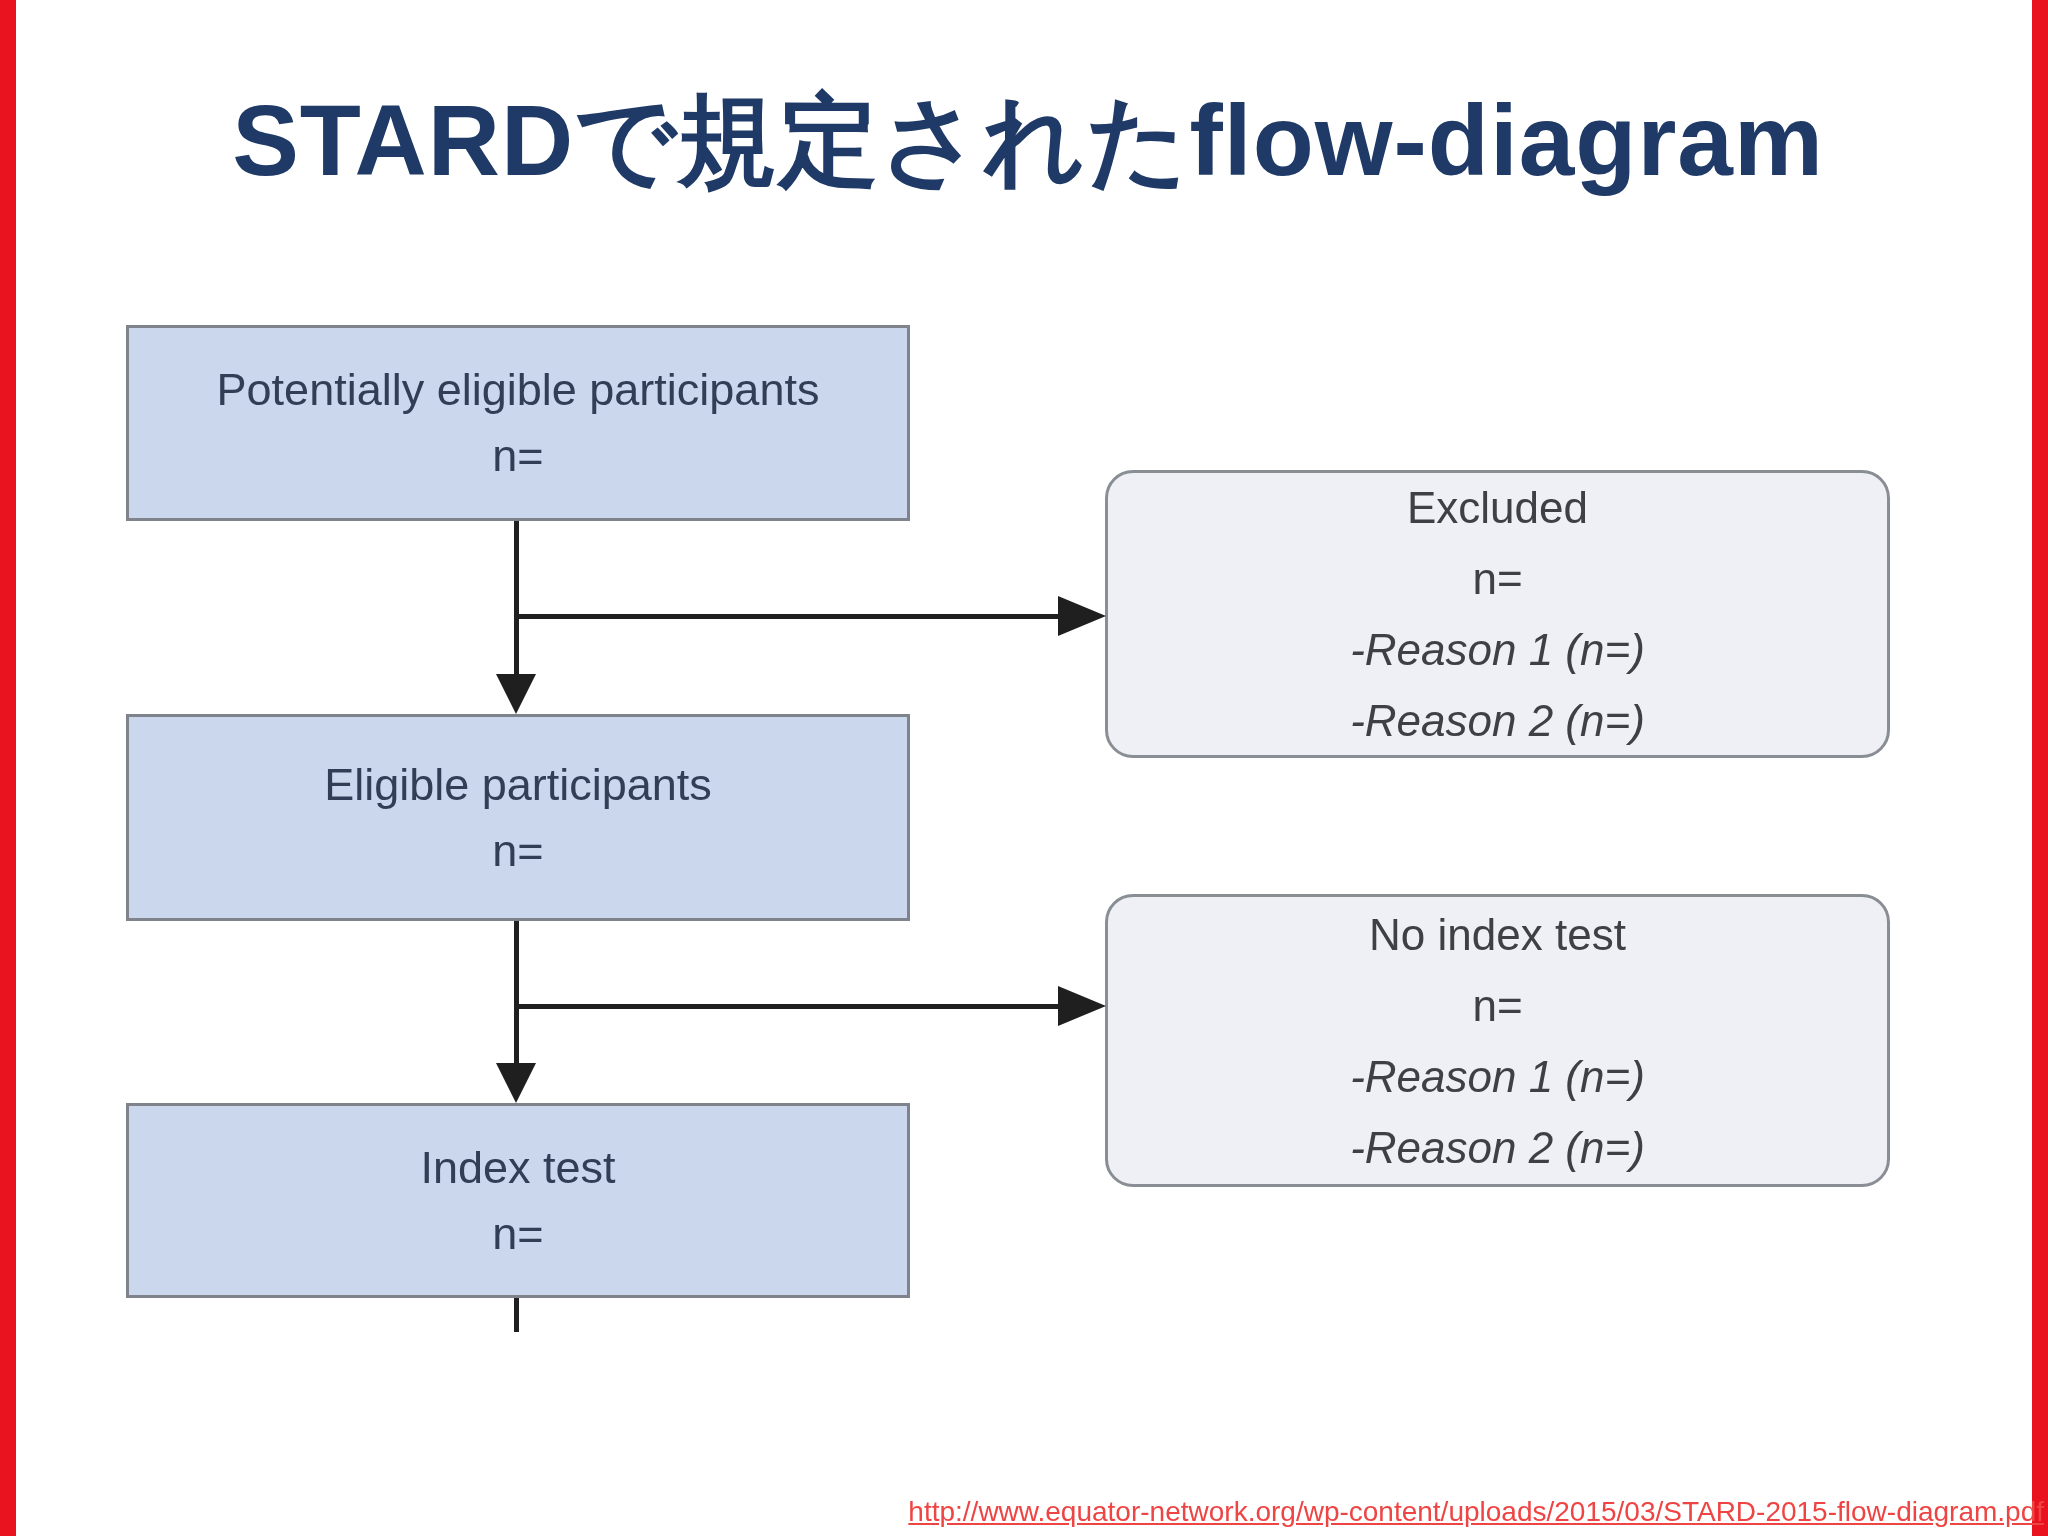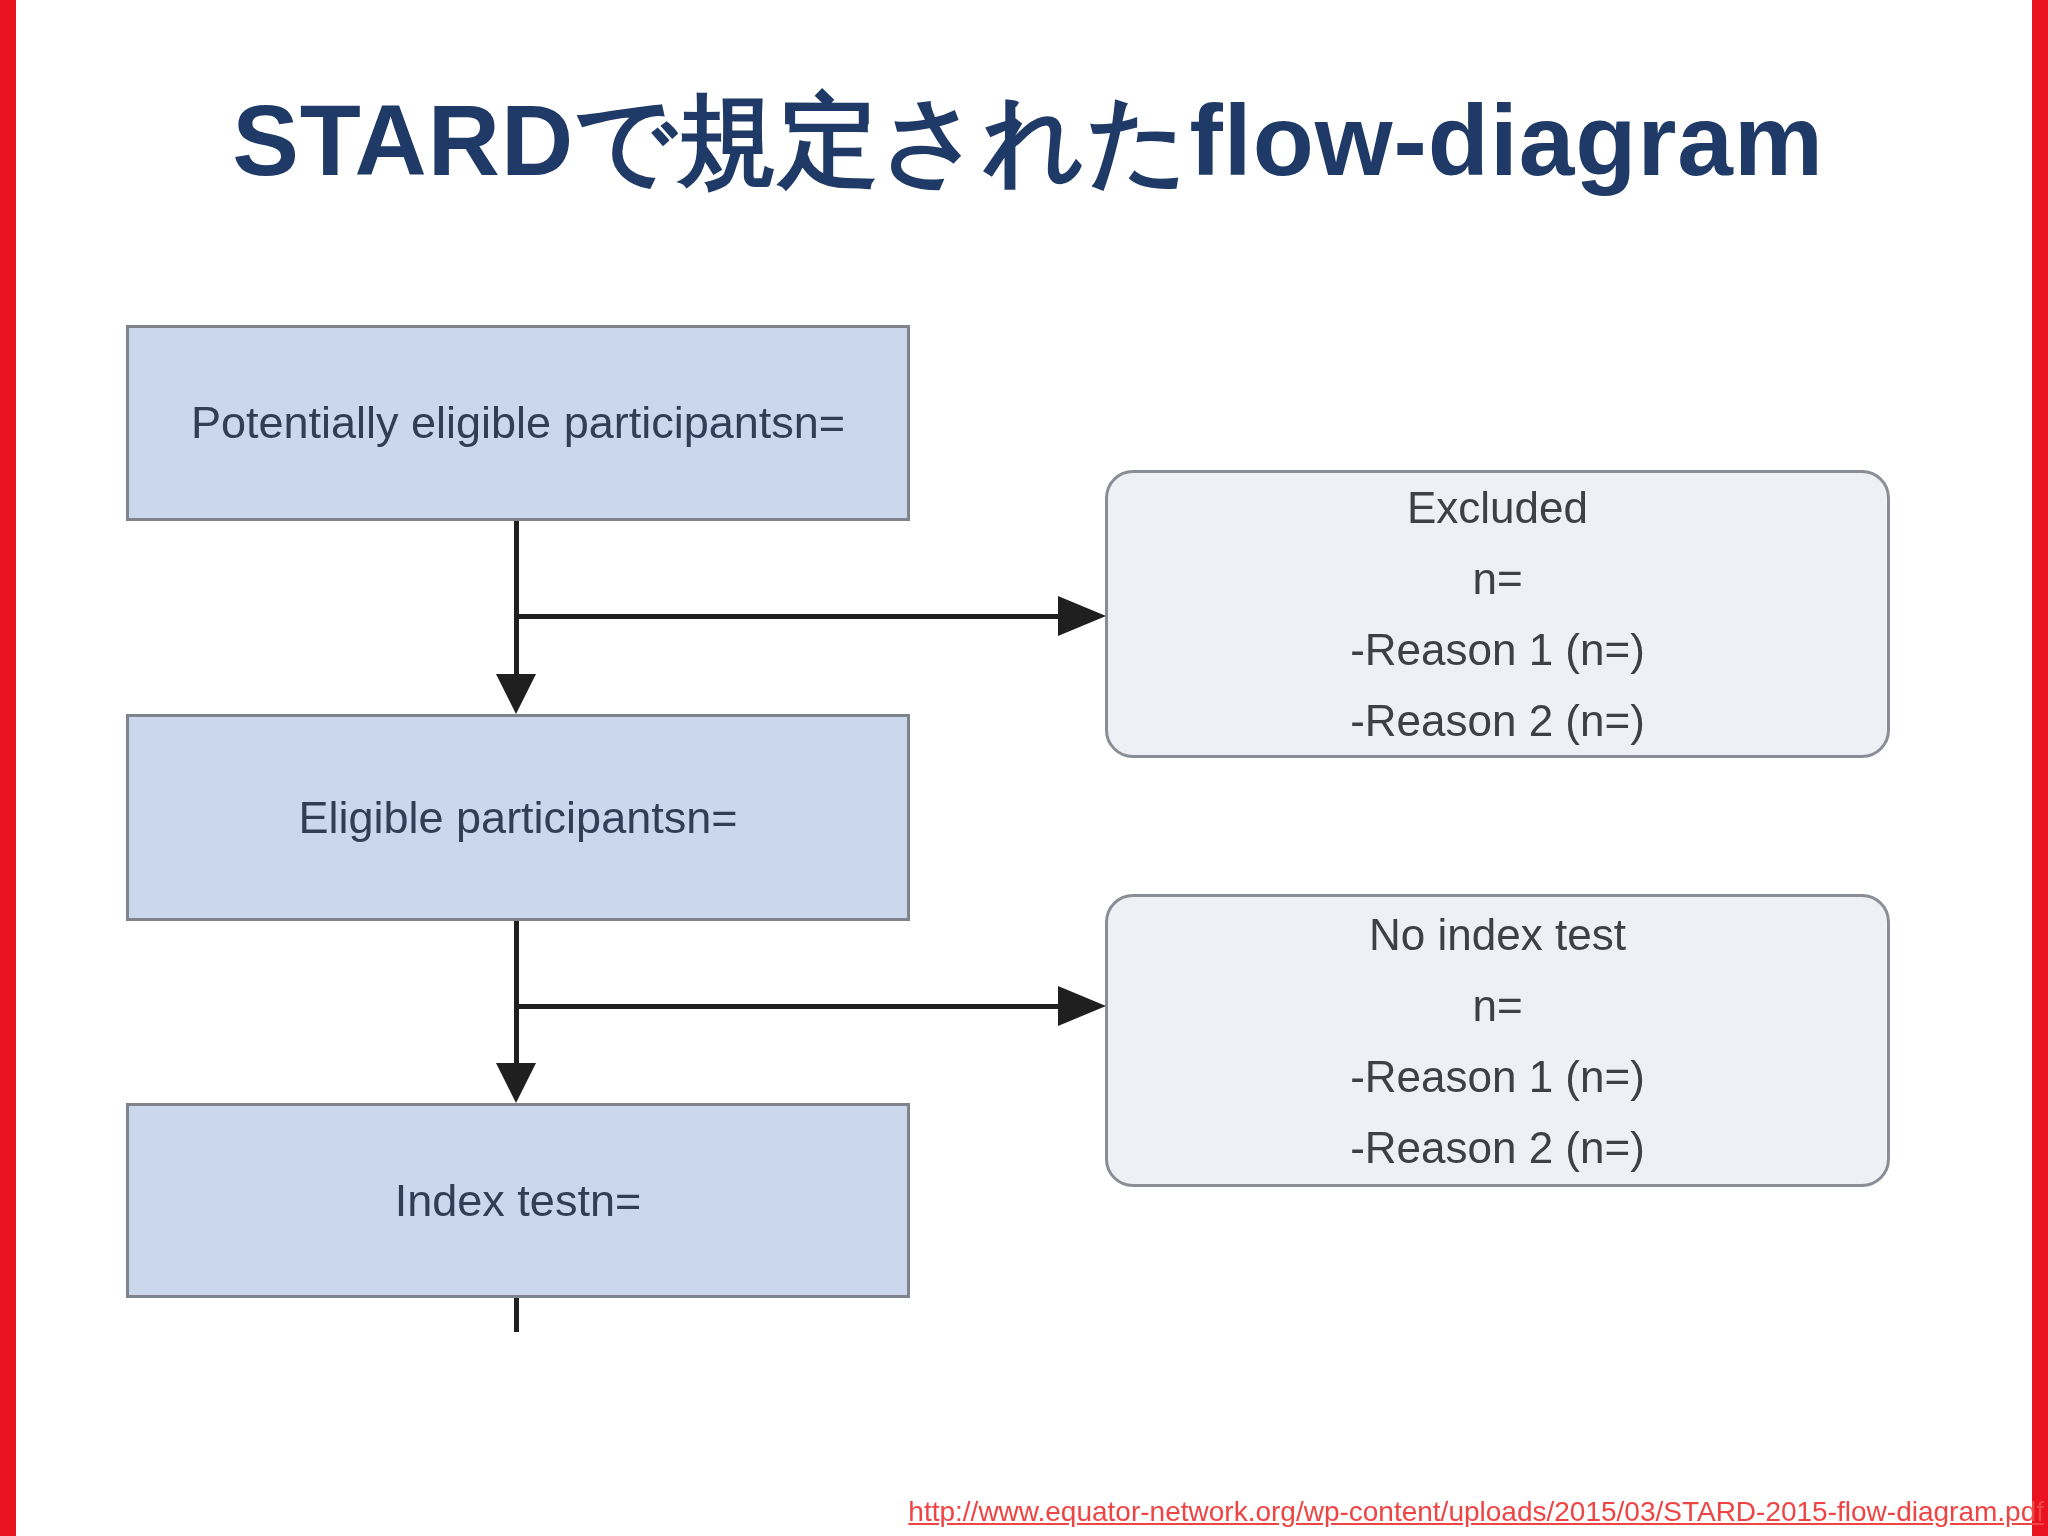--- a/index.html
+++ b/index.html
@@ -42,20 +42,21 @@
 
   
   .mbox {
     position: absolute;
     left: 126px;
     width: 784px;
     background: #cad7ed;
     border: 3px solid #7e838c;
     box-sizing: border-box;
     display: flex;
+    flex-direction: column;
     align-items: center;
     justify-content: center;
     font-size: 45px;
     line-height: 66px;
     color: #313e55;
     text-align: center;
   }
   .mbox.box1 { top: 325px;  height: 196px; }
   .mbox.box2 { top: 714px;  height: 207px; align-items: center; }
   .mbox.box3 { top: 1103px; height: 195px; }
@@ -74,21 +75,21 @@
     align-items: center;
     justify-content: center;
     font-size: 44px;
     line-height: 65px;
     color: #3f4046;
     text-align: center;
     gap: 6px;
   }
   .sbox.excluded { top: 470px; height: 288px; }
   .sbox.noindex  { top: 860px; height: 293px; margin-top: 34px; }
-  .sbox .italic { }
+  .sbox .italic { font-style: italic; }
 
   
   .vline, .hline {
     position: absolute;
     background: #1f1f1f;
   }
   .vline { width: 5px; }
   .hline { height: 5px; }
   .vline.t1   { left: 514px; top: 521px;  height: 157px; }
   .vline.t2   { left: 514px; top: 921px;  height: 146px; }

